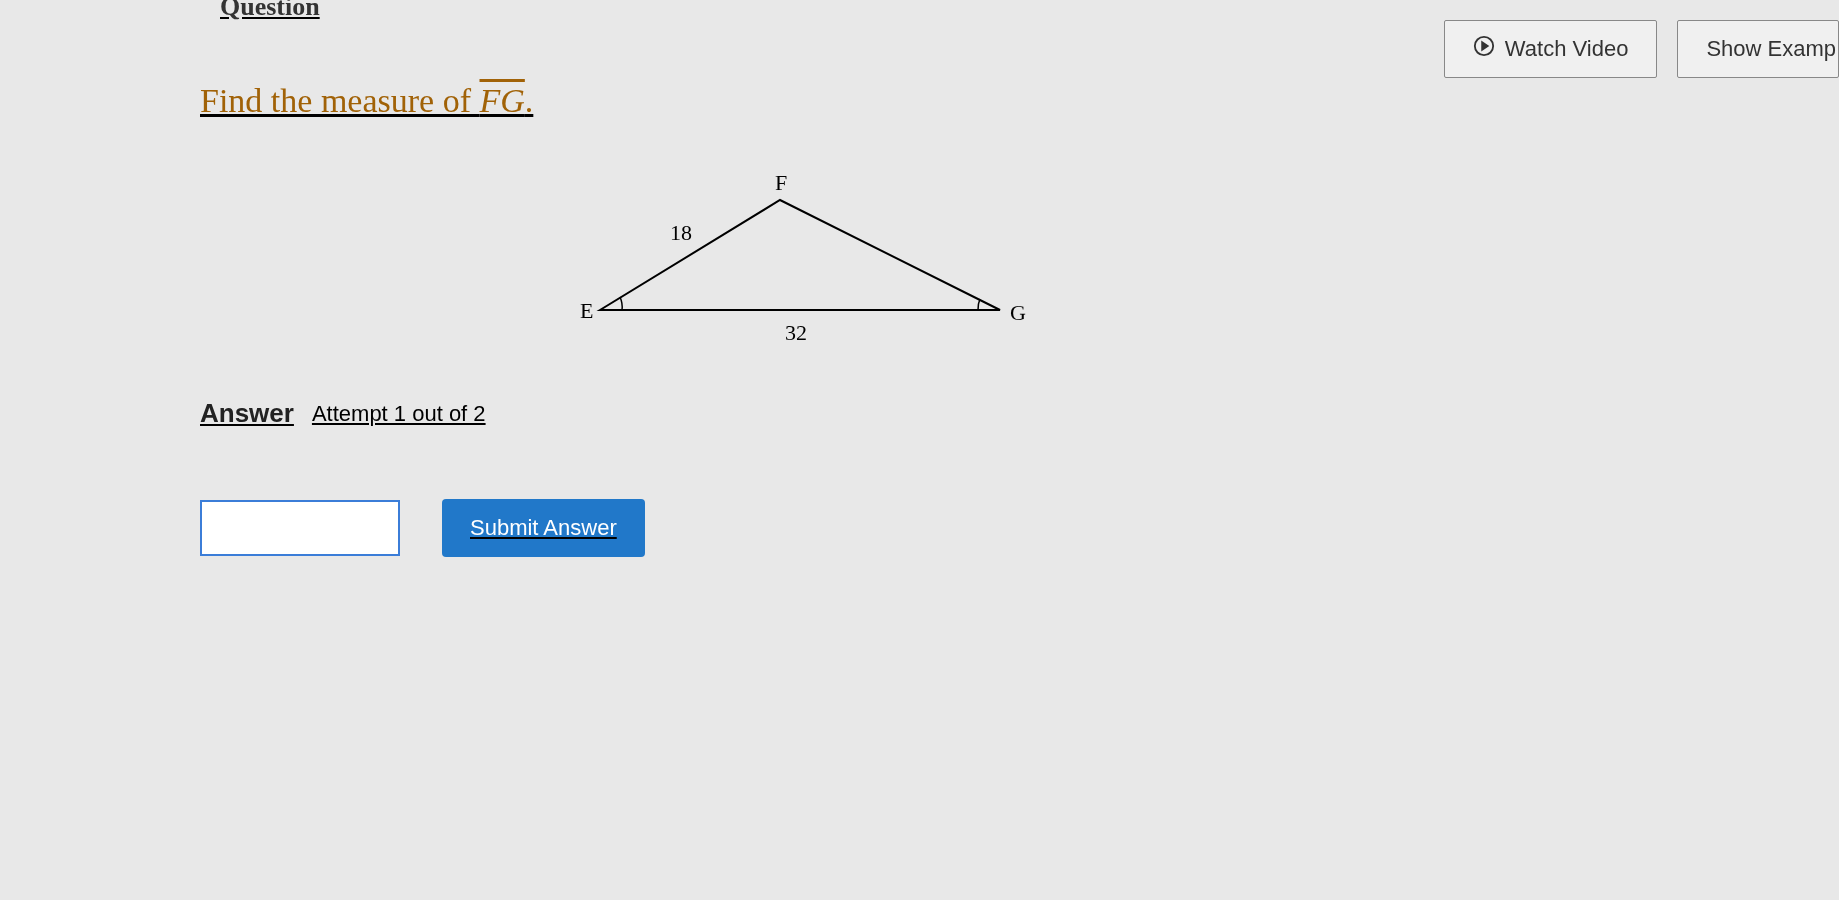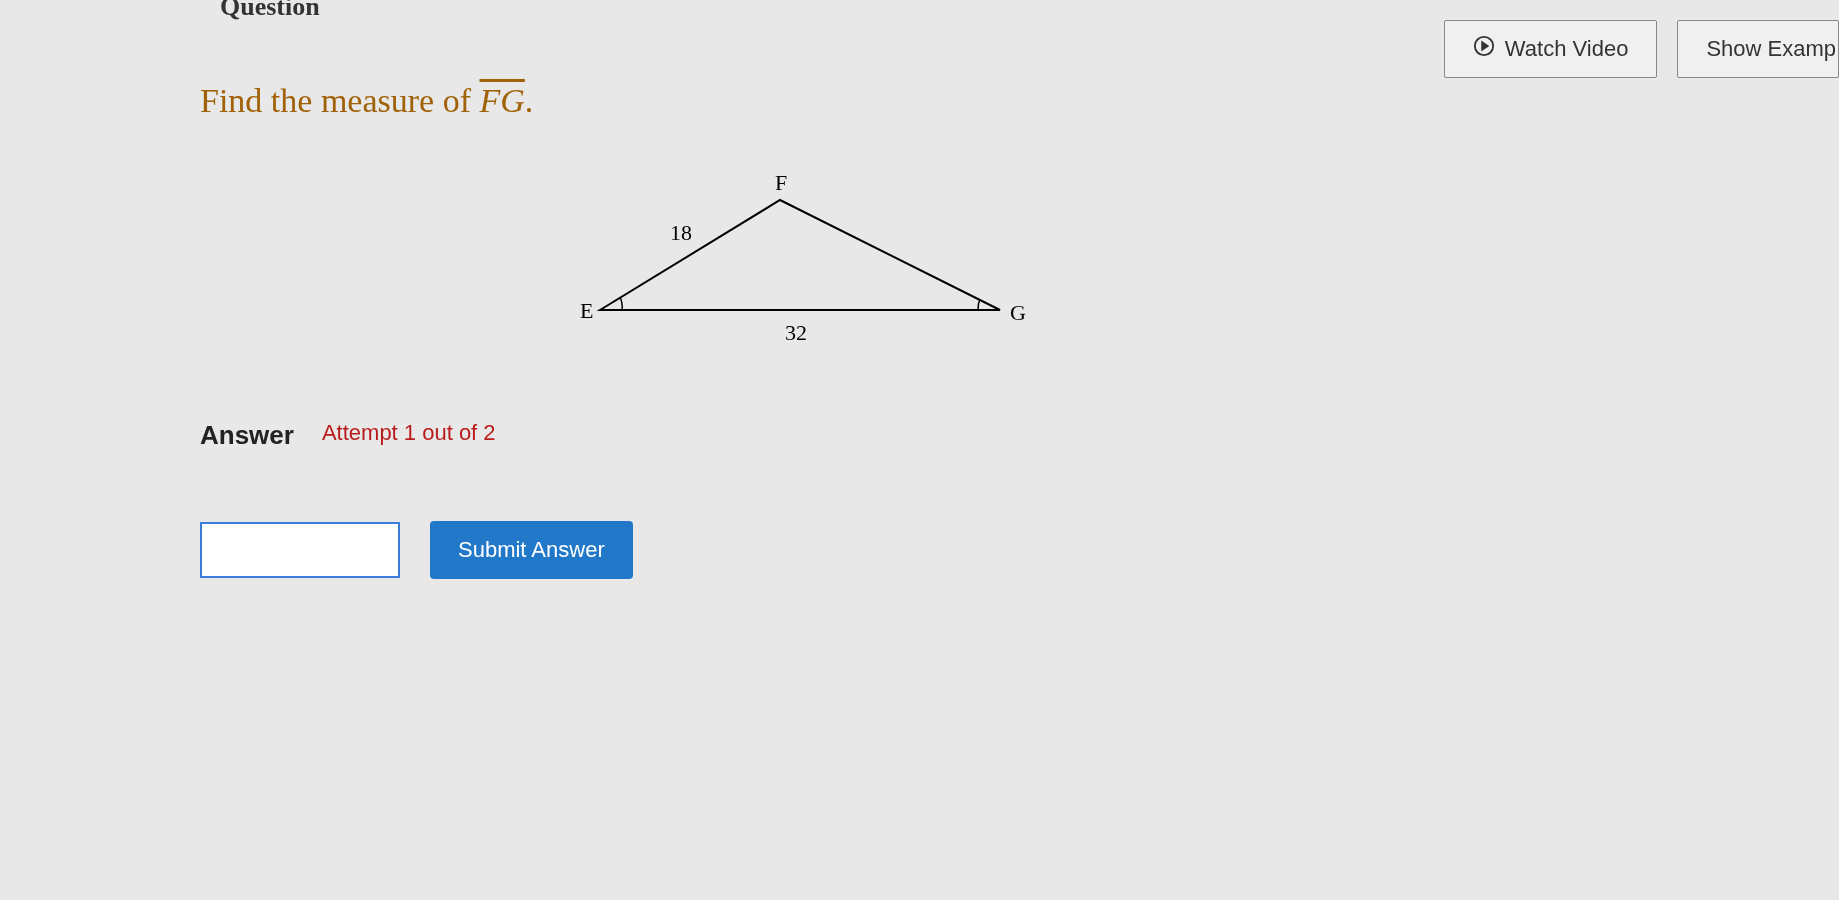--- a/index.html
+++ b/index.html
@@ -11,20 +11,21 @@
       font-family: Georgia, 'Times New Roman', serif;
       background: #e8e8e8;
       width: 1839px;
       height: 900px;
       position: relative;
       overflow: hidden;
     }
     .content {
       padding: 0 200px;
       position: relative;
+      text-decoration: underline;
     }
     .header-row {
       display: flex;
       justify-content: space-between;
       align-items: flex-start;
     }
     .section-label {
       font-weight: bold;
       font-size: 26px;
       color: #333;
@@ -69,40 +70,40 @@
       font-style: italic;
     }
     .diagram-container {
       margin-top: 40px;
       margin-left: 360px;
       position: relative;
       width: 480px;
       height: 200px;
     }
     .answer-section {
-      margin-top: 60px;
+      margin-top: 38px;
       display: flex;
-      align-items: flex-start;
-      gap: 28px;
+      align-items: center;
+      gap: 18px;
     }
     .answer-label {
       font-weight: bold;
       font-size: 26px;
       color: #222;
       font-family: Arial, sans-serif;
     }
     .attempt-text {
       font-size: 22px;
-      color: #b91c1c;
+      color: #000000;
       font-family: Arial, sans-serif;
     }
     .answer-row {
       margin-top: 70px;
       display: flex;
-      gap: 30px;
+      gap: 42px;
       align-items: center;
     }
     .answer-input {
       width: 200px;
       height: 56px;
       border: 2px solid #3b7dd8;
       background: #fff;
       font-size: 22px;
       padding: 0 12px;
       outline: none;

